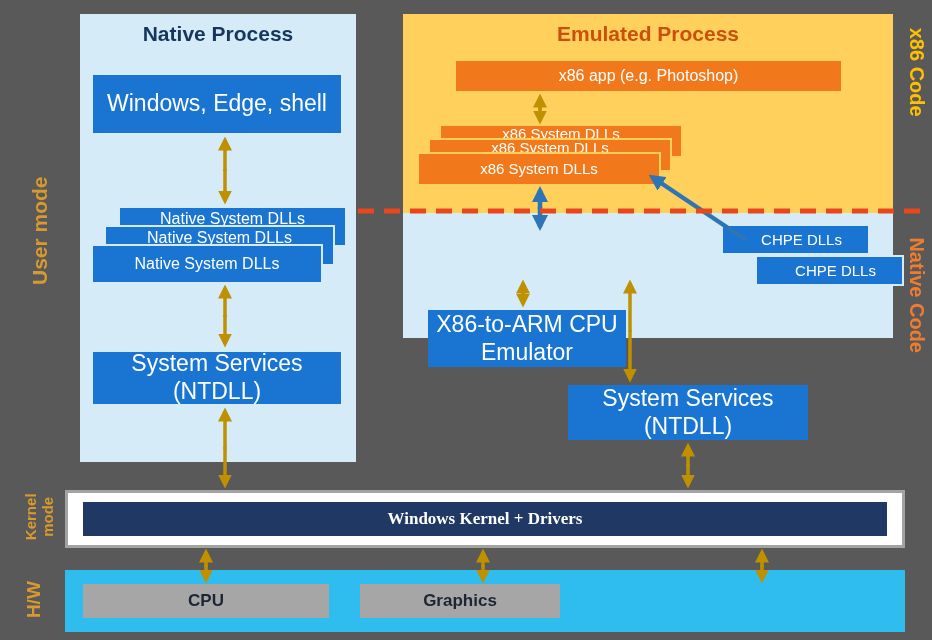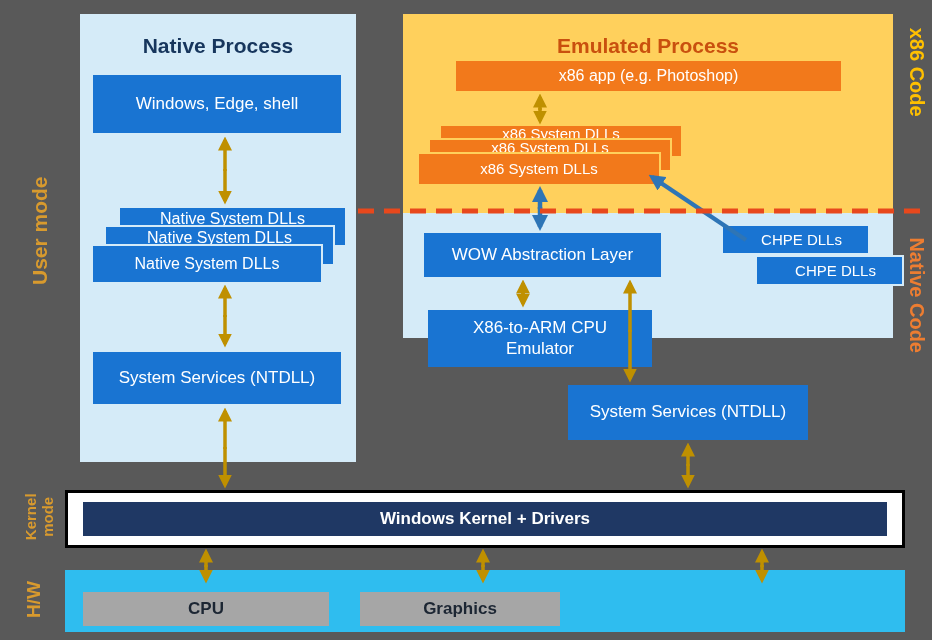--- a/index.html
+++ b/index.html
@@ -4,28 +4,28 @@
 <style>
   html,body{margin:0;padding:0;background:#595959;}
   #canvas{position:relative;width:932px;height:640px;background:#595959;
           font-family:"Liberation Sans",sans-serif;overflow:hidden;}
 
   .panel{position:absolute;}
   #native-panel{left:80px;top:14px;width:276px;height:448px;background:#d5ebf8;}
   #emulated-panel{left:403px;top:14px;width:490px;height:324px;
     background:linear-gradient(to bottom,#ffd05c 0,#ffd05c 199px,#d5ebf8 199px,#d5ebf8 100%);}
 
-  .panel-title{position:absolute;left:0;right:0;top:20px;text-align:center;
+  .panel-title{position:absolute;left:0;right:0;top:8px;text-align:center;
                font-size:21px;font-weight:bold;}
   #native-panel .panel-title{color:#17365d;}
   #emulated-panel .panel-title{color:#c9500e;}
 
   .bluebox{position:absolute;background:#1974d2;color:#fff;display:flex;
            align-items:center;justify-content:center;text-align:center;
-           font-size:17px;line-height:1.2;}
+           font-size:23px;line-height:1.2;}
   .orangebox{position:absolute;background:#f2791b;color:#fff;display:flex;
            align-items:center;justify-content:center;text-align:right;
            font-size:16px;line-height:1.15;}
 
   
   .stack-b{align-items:flex-start;padding-top:1px;font-size:16px;outline:2px solid #d5ebf8;}
   .stack-f{font-size:16px;outline:2px solid #d5ebf8;}
   .xstack-b{align-items:flex-start;padding-top:0;font-size:15px;line-height:1.0;outline:2px solid #ffd05c;}
   .xstack-f{font-size:15px;outline:2px solid #ffd05c;}
   .chpe{font-size:15px;outline:2px solid #d5ebf8;padding-left:12px;}
@@ -36,35 +36,35 @@
   #np-dll-2{left:26px;top:213px;width:227px;height:36px;}
   #np-dll-3{left:13px;top:232px;width:228px;height:36px;}
   #np-services{left:13px;top:338px;width:248px;height:52px;}
 
   
   #ep-app{left:53px;top:47px;width:385px;height:30px;}
   #ep-dll-1{left:38px;top:112px;width:240px;height:30px;}
   #ep-dll-2{left:27px;top:126px;width:240px;height:30px;}
   #ep-dll-3{left:16px;top:140px;width:240px;height:30px;}
   #ep-wow{left:21px;top:219px;width:237px;height:44px;}
-  #ep-emulator{left:25px;top:296px;width:190px;height:57px;padding:0 17px;}
+  #ep-emulator{left:25px;top:296px;width:190px;height:57px;padding:0 4px;}
   #ep-chpe-1{left:320px;top:212px;width:133px;height:27px;}
   #ep-chpe-2{left:354px;top:243px;width:133px;height:27px;}
   #ep-services{left:165px;top:371px;width:240px;height:55px;}
 
   
   #kernel-strip{position:absolute;left:65px;top:490px;width:840px;height:58px;
-                background:#ffffff;border:3px solid #000000;box-sizing:border-box;}
+                background:#ffffff;border:3px solid #a3a3a3;box-sizing:border-box;font-family:Liberation Serif, serif;}
   #kernel-box{position:absolute;left:15px;top:9px;width:804px;height:34px;
               background:#1f3864;color:#fff;font-weight:bold;font-size:17px;
               display:flex;align-items:center;justify-content:center;}
 
   
   #hw-strip{position:absolute;left:65px;top:570px;width:840px;height:62px;background:#2fbdef;}
-  .hwbox{position:absolute;top:22px;height:34px;background:#a6a6a6;color:#1c2633;
+  .hwbox{position:absolute;top:14px;height:34px;background:#a6a6a6;color:#1c2633;
          font-weight:bold;font-size:17px;display:flex;align-items:center;justify-content:center;}
   #hw-cpu{left:18px;width:246px;}
   #hw-graphics{left:295px;width:200px;}
   #hw-disk{left:572px;width:250px;}
 
   
   .v-label{position:absolute;font-weight:bold;color:#d89a2e;text-align:center;line-height:1.12;}
   #label-user-mode{left:-20px;top:219px;width:120px;font-size:21px;transform:rotate(-90deg);}
   #label-kernel-mode{left:2px;top:500px;width:76px;font-size:15px;transform:rotate(-90deg);}
   #label-hw{left:4px;top:589px;width:60px;font-size:19px;transform:rotate(-90deg);}
@@ -97,21 +97,20 @@
   </div>
 
   <div class="panel" id="emulated-panel">
     <div class="panel-title">Emulated Process</div>
     <div class="orangebox" id="ep-app">x86 app (e.g. Photoshop)</div>
     <div class="orangebox xstack-b" id="ep-dll-1">x86 System DLLs</div>
     <div class="orangebox xstack-b" id="ep-dll-2">x86 System DLLs</div>
     <div class="orangebox xstack-f" id="ep-dll-3">x86 System DLLs</div>
     <div class="bluebox chpe" id="ep-chpe-1">CHPE DLLs</div>
     <div class="bluebox chpe" id="ep-chpe-2">CHPE DLLs</div>
-    <div class="bluebox" id="ep-wow">WOW Abstraction Layer</div>
     <div class="bluebox" id="ep-emulator">X86-to-ARM CPU Emulator</div>
     <div class="bluebox" id="ep-services">System Services (NTDLL)</div>
   </div>
 
   <div id="kernel-strip">
     <div id="kernel-box">Windows Kernel + Drivers</div>
   </div>
 
   <div id="hw-strip">
     <div class="hwbox" id="hw-cpu">CPU</div>

